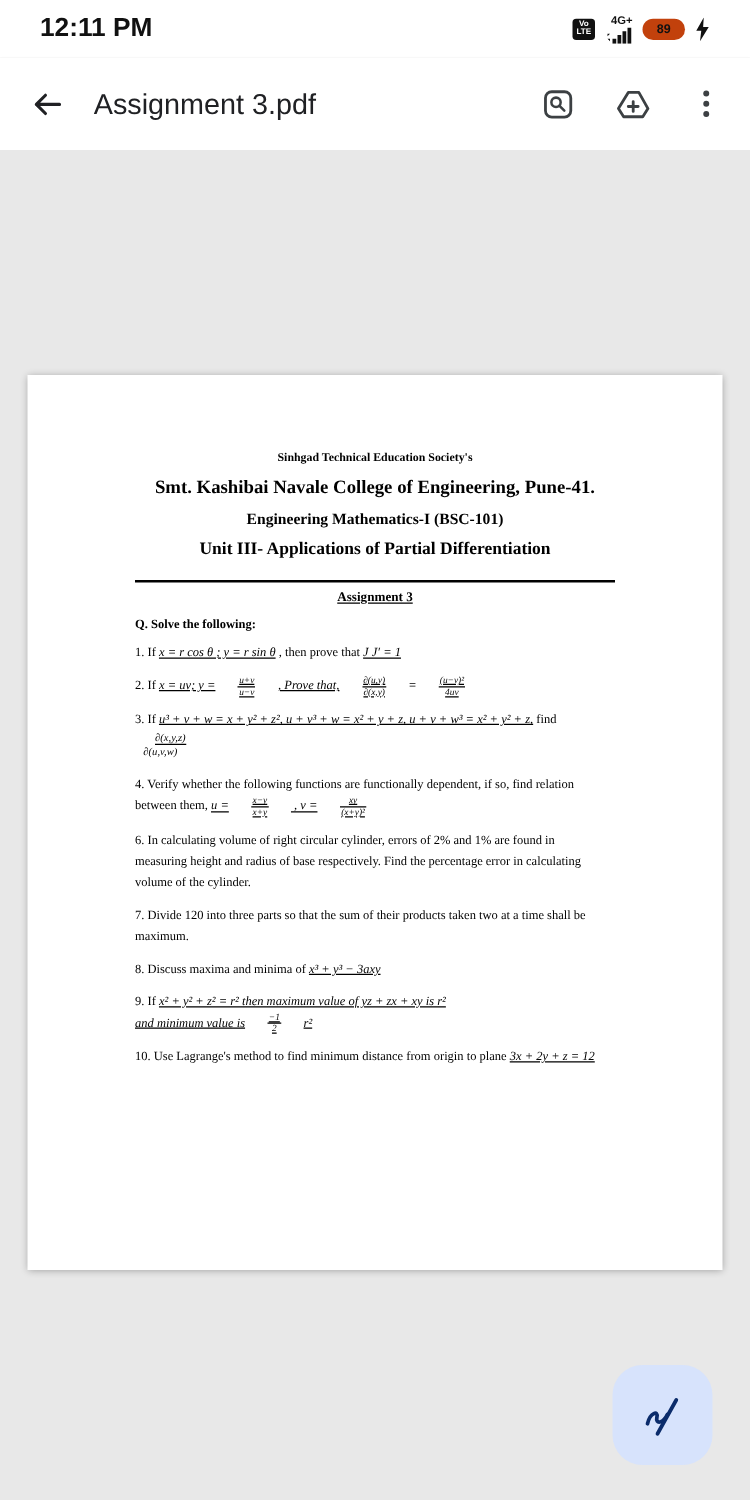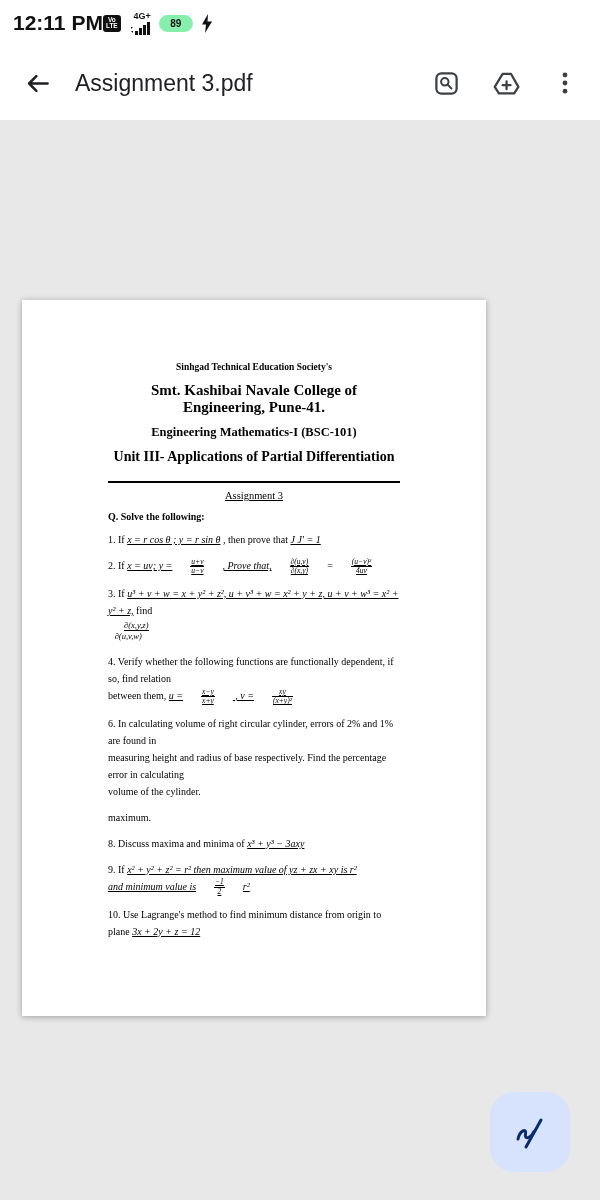--- a/index.html
+++ b/index.html
@@ -1,45 +1,45 @@
 <!DOCTYPE html>
 <html><head>
 <meta charset="utf-8">
 <style>
   html,body{margin:0;padding:0;background:#fff;font-family:"Liberation Sans",sans-serif;}
   .screen{position:relative;width:600px;height:1200px;overflow:hidden;background:#e8e8e8;}
 
   
-  .statusbar{position:absolute;top:0;left:0;right:0;height:46px;background:#fff;display:flex;align-items:center;padding:0 13px;box-sizing:border-box;}
+  .statusbar{position:absolute;top:0;left:0;right:0;height:46px;background:#fff;display:flex;align-items:center;justify-content:space-between;padding:0 32px;box-sizing:border-box;}
   .time{font-size:21px;font-weight:bold;color:#111;}
   .status-right{display:flex;align-items:center;gap:8px;}
   .volte{background:#111;color:#fff;border-radius:3px;padding:2px 3px;display:flex;flex-direction:column;align-items:center;line-height:1;}
   .volte span{font-size:6.5px;font-weight:bold;}
   .net{display:flex;flex-direction:column;align-items:flex-end;line-height:1;}
   .net-label{font-size:9px;color:#111;font-weight:bold;margin-bottom:1px;}
-  .battery{width:34px;height:17px;border-radius:9px;background:#86efac;display:flex;align-items:center;justify-content:center;}
+  .battery{width:34px;height:17px;border-radius:9px;background:#c2410c;display:flex;align-items:center;justify-content:center;}
   .battery span{font-size:10px;font-weight:bold;color:#111;}
 
   
   .toolbar{position:absolute;top:46px;left:0;right:0;height:74px;background:#fff;display:flex;align-items:center;padding:0 20px;box-sizing:border-box;box-shadow:0 1px 2px rgba(0,0,0,0.10);}
   .back-btn{background:none;border:none;padding:4px;cursor:pointer;display:flex;align-items:center;}
   .doc-title{flex:1;font-size:23px;color:#202124;margin-left:20px;white-space:nowrap;overflow:hidden;}
   .toolbar-actions{display:flex;align-items:center;gap:28px;}
   .icon-btn{background:none;border:none;padding:2px;cursor:pointer;display:flex;align-items:center;}
 
   
   .viewer{position:absolute;top:120px;left:0;right:0;bottom:0;background:#e8e8e8;}
-  .page{position:absolute;left:22px;top:180px;width:464px;height:716px;background:#fff;box-shadow:0 1px 6px rgba(0,0,0,0.32);box-sizing:border-box;padding:62px 86px 0 86px;font-family:"Liberation Serif",serif;color:#000;}
+  .page{position:absolute;left:22px;top:180px;width:556px;height:716px;background:#fff;box-shadow:0 1px 6px rgba(0,0,0,0.32);box-sizing:border-box;padding:62px 86px 0 86px;font-family:"Liberation Serif",serif;color:#000;}
   .center{text-align:center;}
   .soc{font-size:9.5px;font-weight:bold;margin-bottom:10px;}
   .col{font-size:15px;font-weight:bold;margin-bottom:9px;}
   .crs{font-size:12.5px;font-weight:bold;margin-bottom:9px;font-family:Liberation Serif, serif;}
   .unit{font-size:14px;font-weight:bold;}
   .rule{border-top:2.5px solid #000;margin:16px 0 7px 0;}
-  .asg{font-size:10.5px;font-weight:normal;text-align:center;margin-bottom:10px;}
+  .asg{font-size:10.5px;font-weight:bold;text-align:center;margin-bottom:10px;}
   .asg .u{text-decoration:underline;}
   .intro{font-size:10px;font-weight:bold;margin-bottom:9px;}
   .q{font-size:10px;line-height:1.7;margin:0 0 9px 0;}
   .it{font-style:italic;text-decoration:underline;}
   .blk{display:block;}
   .frac{display:inline-block;vertical-align:middle;text-align:center;font-size:7.5px;line-height:1.15;margin:0 18px;}
   .frac .num{display:block;border-bottom:0.8px solid #000;padding:0 1px;}
   .frac .den{display:block;padding:0 1px;}
   .frac-block{display:inline-block;text-align:center;font-size:8.5px;font-style:italic;line-height:1.2;margin-top:1px;}
 
@@ -143,20 +143,21 @@
       </p>
 
 
       <p class="q">
         <span class="blk">6. In calculating volume of right circular cylinder, errors of 2% and 1% are found in</span>
         <span class="blk">measuring height and radius of base respectively. Find the percentage error in calculating</span>
         <span class="blk">volume of the cylinder.</span>
       </p>
 
       <p class="q">
+        <span class="blk">7. Divide 120 into three parts so that the sum of their products taken two at a time shall be</span>
         <span class="blk">maximum.</span>
       </p>
 
       <p class="q">
         <span>8. Discuss maxima and minima of </span><span class="it">x³ + y³ − 3axy</span>
       </p>
 
       <p class="q">
         <span>9. If </span><span class="it">x² + y² + z² = r²  then maximum value of  yz + zx + xy  is  r²</span>
         <span class="blk"><span class="it">and minimum value is</span><span class="frac it"><span class="num">−1</span><span class="den">2</span></span><span class="it">r²</span></span>

